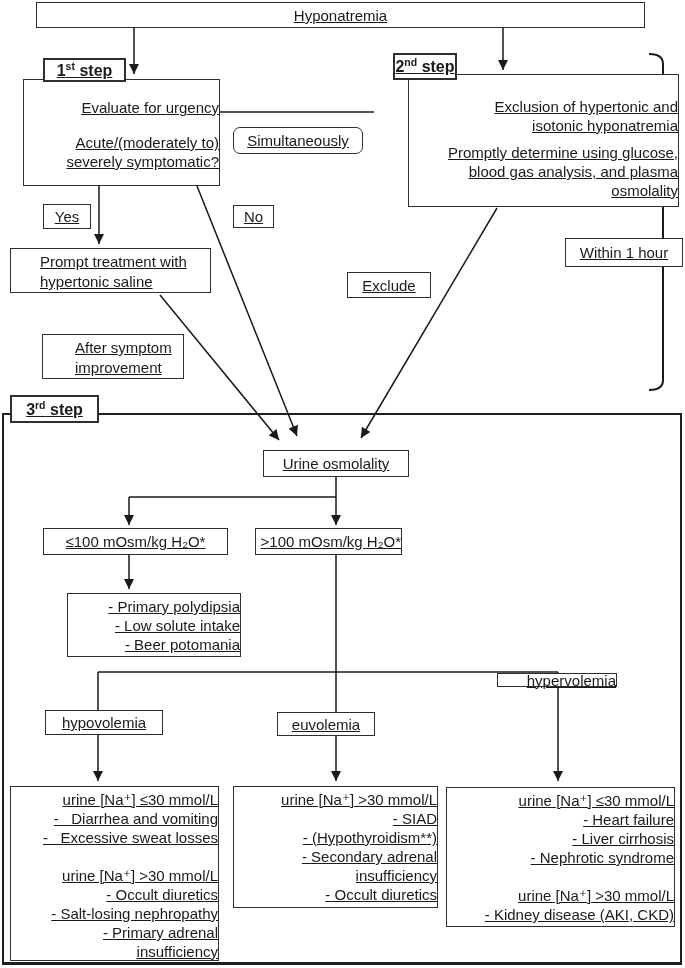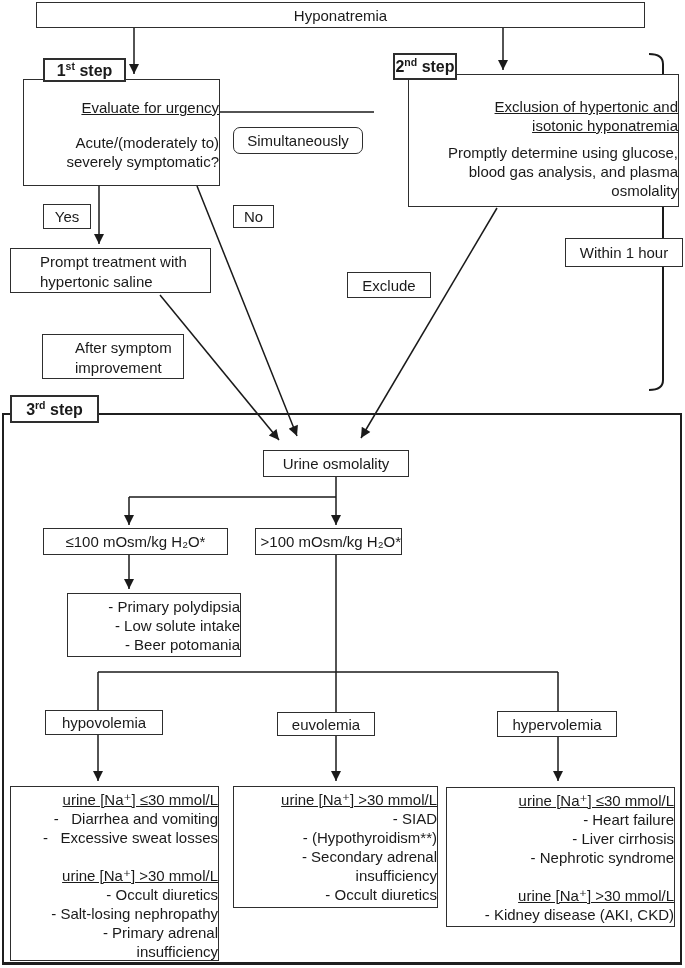--- a/index.html
+++ b/index.html
@@ -20,20 +20,21 @@
     left: 0; top: 0;
     width: 685px; height: 968px;
   }
   .box {
     position: absolute;
     background: #ffffff;
     border: 1.6px solid #2e2e2e;
     font-size: 15px;
     line-height: 19px;
     color: #1a1a1a;
+    text-decoration: underline;
   }
   .center {
     display: flex;
     align-items: center;
     justify-content: center;
     text-align: center;
   }
   .bigbox {
     position: absolute;
     border: 2px solid #1f1f1f;
@@ -164,21 +165,21 @@
     <div class="line">- Low solute intake</div>
     <div class="line">- Beer potomania</div>
   </div>
 
   <div class="box center z2" style="left:45px; top:710px; width:118px; height:25px;">
     <span>hypovolemia</span>
   </div>
   <div class="box center z2" style="left:277px; top:712px; width:98px; height:24px;">
     <span>euvolemia</span>
   </div>
-  <div class="box center z2" style="left:497px; top:711px; width:120px; height:26px;">
+  <div class="box center z2" style="left:497px; top:673px; width:120px; height:14px;justify-content:flex-end;">
     <span>hypervolemia</span>
   </div>
 
   <div class="box pad-list z2" style="left:10px; top:786px; width:209px; height:175px;">
     <div class="line u">urine [Na⁺] ≤30 mmol/L</div>
     <div class="line">-   Diarrhea and vomiting</div>
     <div class="line">-   Excessive sweat losses</div>
     <div class="line"></div>
     <div class="line u">urine [Na⁺] &gt;30 mmol/L</div>
     <div class="line">- Occult diuretics</div>

